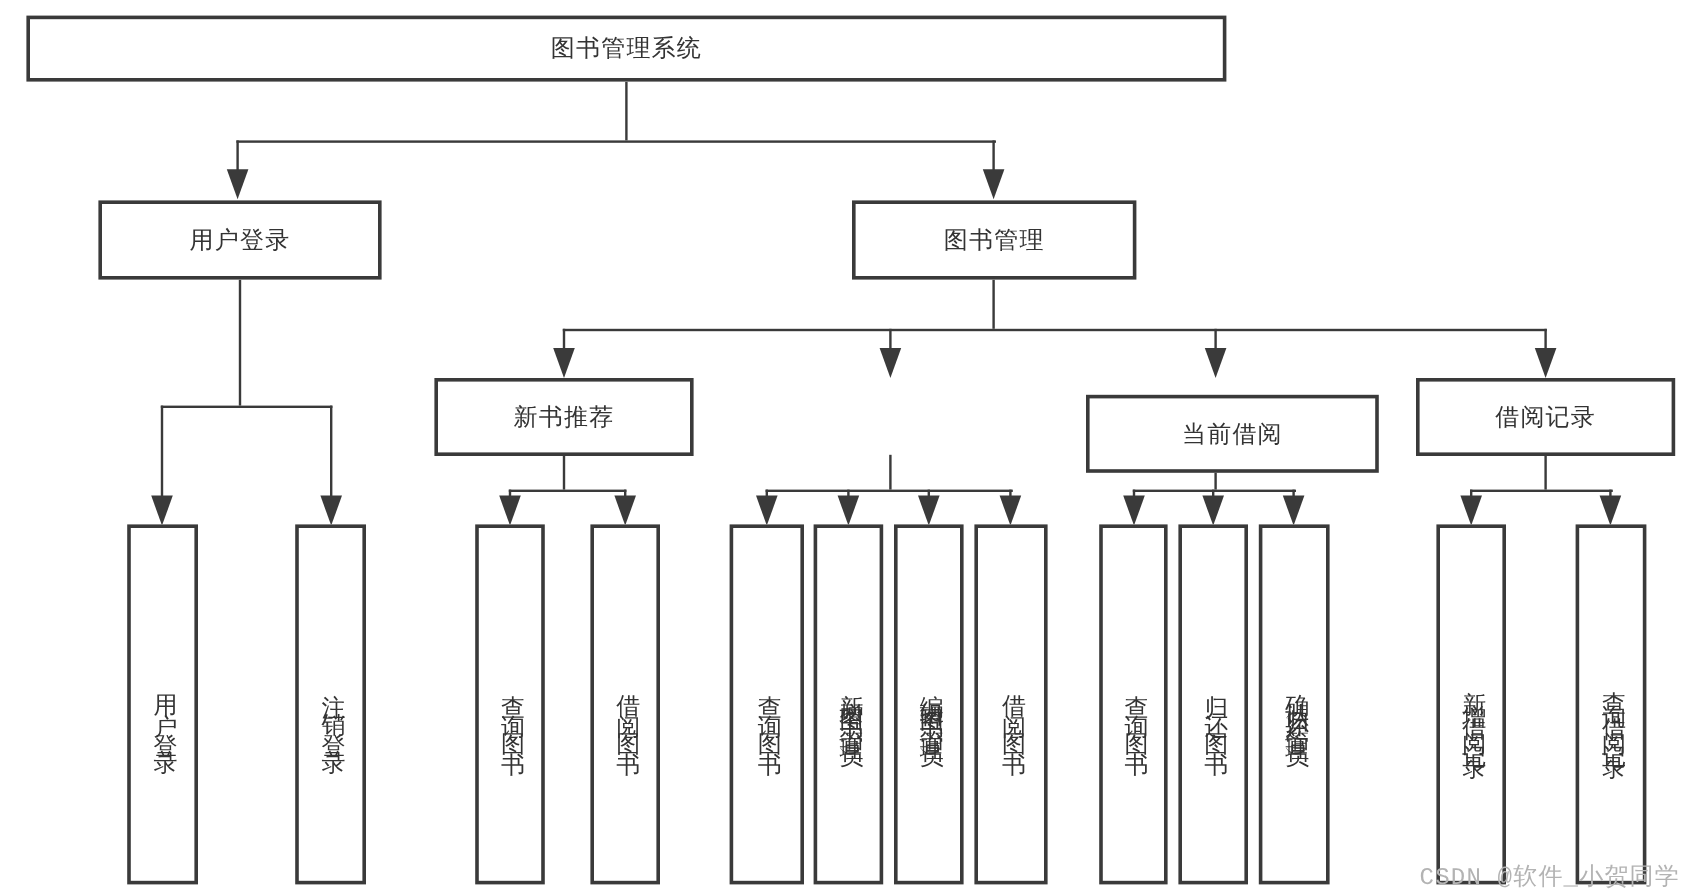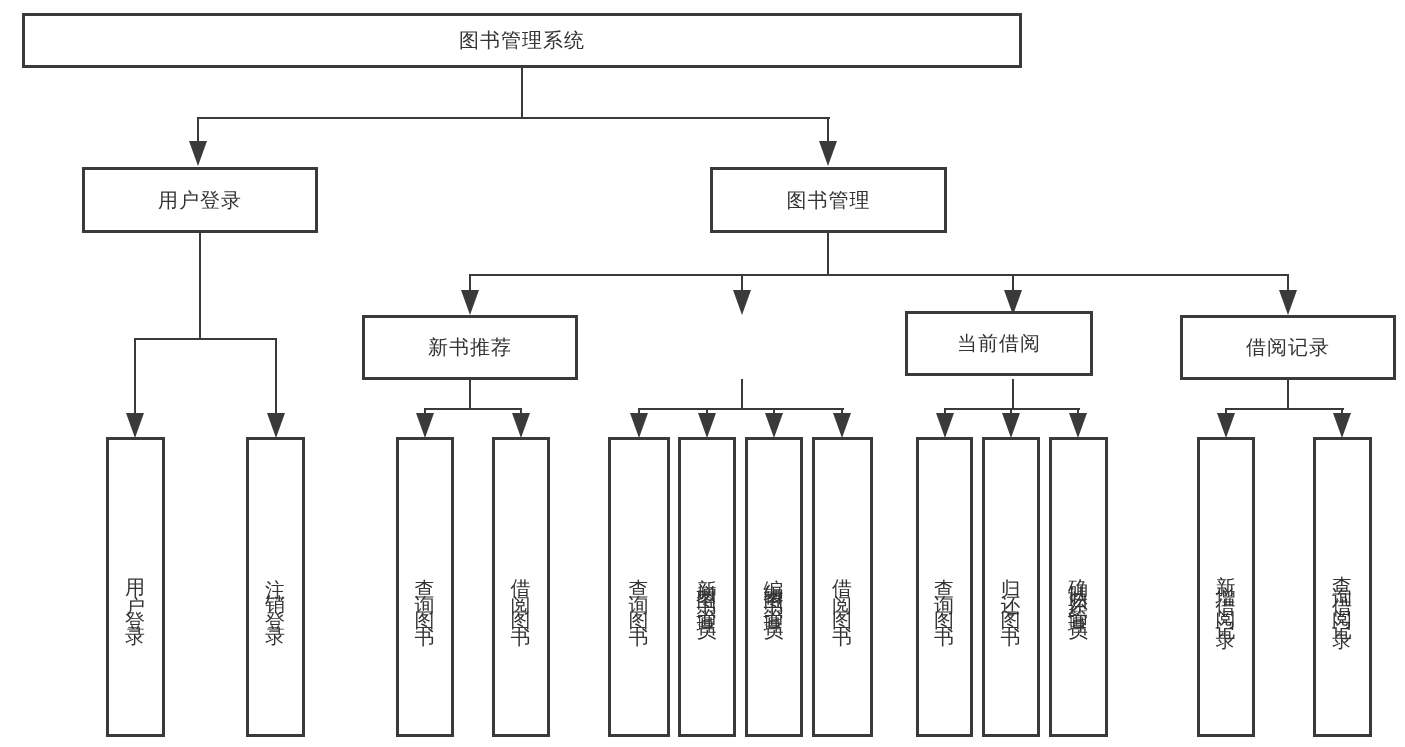--- a/index.html
+++ b/index.html
@@ -1,20 +1,20 @@
 <!DOCTYPE html>
 <html><head>
 <meta charset="utf-8">
 <style>
   html,body{margin:0;padding:0;background:#ffffff;}
   #canvas{
     position:relative;
     width:1405px;height:747px;
     background:#ffffff;
-    font-family:Liberation Sans, sans-serif;
+    font-family:Liberation Mono, monospace;
     overflow:hidden;
   }
   .box{
     position:absolute;
     background:#ffffff;
     border:3px solid #3a3a3a;
     box-sizing:border-box;
     display:flex;
     align-items:center;
     justify-content:center;
@@ -41,21 +41,21 @@
     border-left:9px solid transparent;
     border-right:9px solid transparent;
     border-top:25px solid #3a3a3a;
   }
   
   #n-root{left:22px;top:13px;width:1000px;height:55px;}
   #n-user-login{left:82px;top:167px;width:236px;height:66px;}
   #n-book-mgmt{left:710px;top:167px;width:237px;height:66px;}
   #n-new-book-rec{left:362px;top:315px;width:216px;height:65px;}
   #n-book-borrow{left:634px;top:315px;width:216px;height:65px;}
-  #n-current-borrow{left:905px;top:311px;width:188px;height:65px;}
+  #n-current-borrow{left:905px;top:329px;width:244px;height:65px;}
   #n-borrow-record{left:1180px;top:315px;width:216px;height:65px;}
   .leaf{top:437px;height:300px;}
   #l-user-login{left:106px;width:59px;}
   #l-logout{left:246px;width:59px;}
   #l-rec-query{left:396px;width:58px;}
   #l-rec-borrow{left:492px;width:58px;}
   #l-bb-query{left:608px;width:62px;}
   #l-bb-add{left:678px;width:58px;}
   #l-bb-edit{left:745px;width:58px;}
   #l-bb-borrow{left:812px;width:61px;}
@@ -192,14 +192,15 @@
   <div class="vline" style="left:1077px;top:408px;height:6px;"></div>
   <div class="arrow" style="left:1069px;top:413px;"></div>
 
   <div class="vline" style="left:1287px;top:379px;height:29px;"></div>
   <div class="hline" style="left:1225px;top:408px;width:119px;"></div>
   <div class="vline" style="left:1225px;top:408px;height:6px;"></div>
   <div class="arrow" style="left:1217px;top:413px;"></div>
   <div class="vline" style="left:1341px;top:408px;height:6px;"></div>
   <div class="arrow" style="left:1333px;top:413px;"></div>
 
+  <div id="watermark">CSDN @软件_小贺同学</div>
 
 </div>
 
 </body></html>

